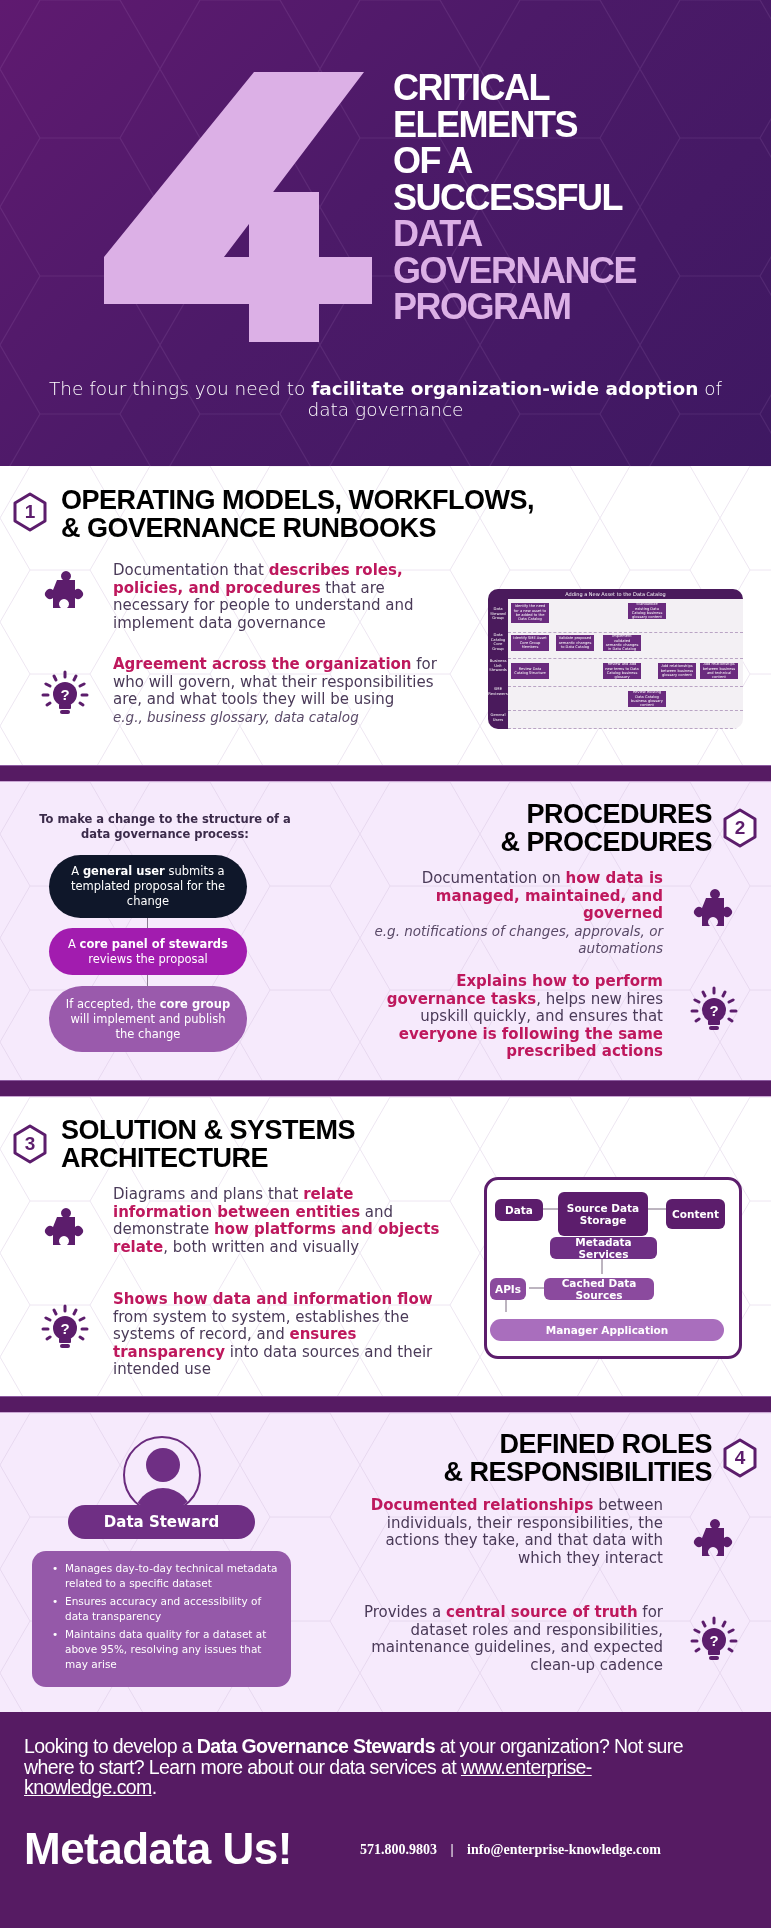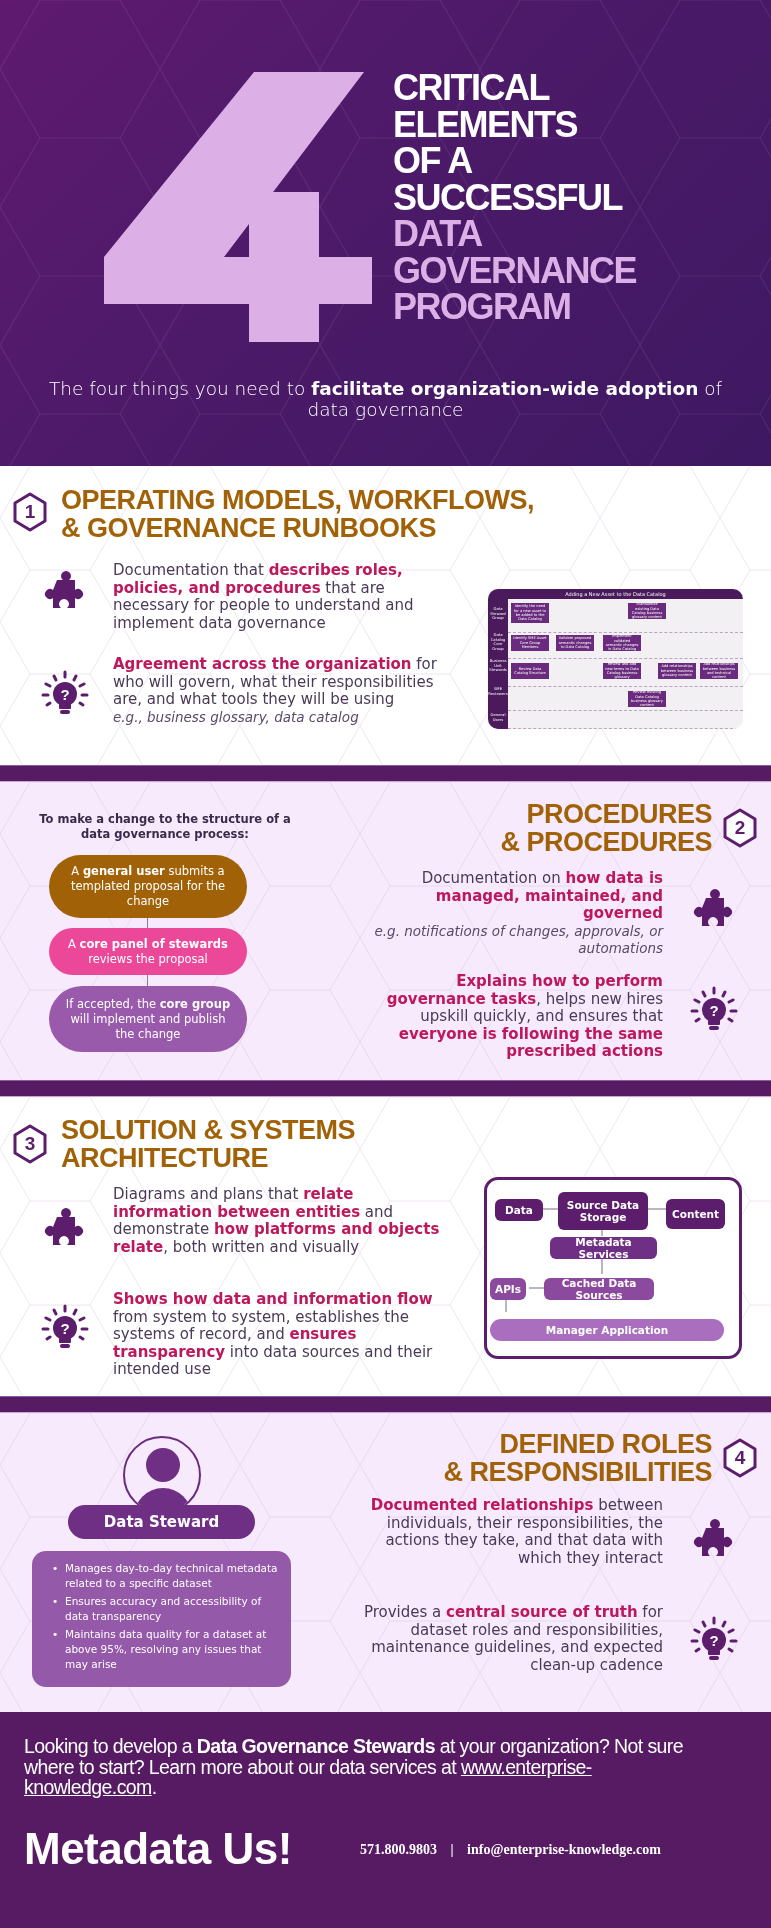--- a/index.html
+++ b/index.html
@@ -21,21 +21,21 @@
     font-family: "DejaVu Sans", sans-serif; font-size: 18.5px; line-height: 21px; font-weight: 300; }
   #hero-sub b { font-weight: bold; }
 
   .divider { position: absolute; left: 0; width: 771px; height: 17px; background: #561b63; border-top: 1px solid #8c5aa0; border-bottom: 1px solid #c9a6d3; }
 
   .section { position: absolute; left: 0; width: 771px; overflow: hidden; }
   .sec-white { background: #ffffff; }
   .sec-lilac { background: #f6eafc; }
   .hexlines { position: absolute; inset: 0; opacity: 0.35; }
 
-  .sec-title { position: absolute; font-family: "Liberation Sans", sans-serif; font-weight: 900; color: #a16207;
+  .sec-title { position: absolute; font-family: "Liberation Sans", sans-serif; font-weight: 900; color: #000000;
     font-size: 27px; line-height: 28px; letter-spacing: -0.5px; }
   .badge { position: absolute; width: 36px; height: 40px; }
   .badge span { position: absolute; left: 0; top: 0; width: 36px; height: 40px; display: flex; align-items: center; justify-content: center;
     font-family: "Liberation Sans", sans-serif; font-weight: bold; font-size: 19px; color: #5c1d6c; }
 
   .para { position: absolute; font-family: "DejaVu Sans", sans-serif; font-size: 15px; line-height: 17.5px; color: #4a3a58; }
   .para b { color: #be185d; font-weight: bold; }
   .para i { font-style: italic; font-size: 13.5px; color: #5a4a68; }
   .right { text-align: right; }
 
@@ -186,25 +186,25 @@
 </div>
 
 <div class="divider" style="top:765px;"></div>
 
 <div class="section sec-lilac" style="top:782px;height:298px;">
   <svg class="hexlines" width="771" height="298">
       <rect width="771" height="298" fill="url(#hexpat)"></rect>
     </svg>
 </div>
 <div id="flow-heading">To make a change to the structure of a data governance process:</div>
-<div class="pill" style="top:855px;height:63px;background:#a16207;">
+<div class="pill" style="top:855px;height:63px;background:#0f172a;">
     <span><span>A </span><b>general user</b><span> submits a templated proposal for the change</span></span>
   </div>
 <div class="flow-arrow" style="top:918px;height:10px;"></div>
-<div class="pill" style="top:928px;height:47px;background:#ec4899;">
+<div class="pill" style="top:928px;height:47px;background:#a21caf;">
     <span><span>A </span><b>core panel of stewards</b><br><span> reviews the proposal</span></span>
   </div>
 <div class="flow-arrow" style="top:975px;height:11px;"></div>
 <div class="pill" style="top:986px;height:66px;background:#9a5aac;">
     <span><span>If accepted, the </span><b>core group</b><span> will implement and publish the change</span></span>
   </div>
 
 <div class="sec-title right" style="left:360px;top:800px;width:352px;">
   <div>PROCEDURES</div>
   <div>&amp; PROCEDURES</div>
@@ -255,21 +255,21 @@
     <g stroke="#7a6a80" stroke-width="1" fill="none">
       <line x1="56" y1="29" x2="71" y2="29"></line>
       <line x1="179" y1="29" x2="161" y2="29"></line>
       <line x1="115" y1="46" x2="115" y2="56"></line>
       <line x1="115" y1="74" x2="115" y2="94"></line>
       <line x1="42" y1="108" x2="57" y2="108"></line>
       <line x1="19" y1="116" x2="19" y2="132"></line>
     </g>
   </svg>
   <div class="abox" style="left:8px;top:19px;width:48px;height:22px;background:#5c1d6c;">Data</div>
-  <div class="abox" style="left:71px;top:12px;width:90px;height:38px;background:#5c1d6c;">Source Data Storage</div>
+  <div class="abox" style="left:71px;top:12px;width:90px;height:44px;background:#5c1d6c;">Source Data Storage</div>
   <div class="abox" style="left:179px;top:19px;width:59px;height:30px;background:#5c1d6c;">Content</div>
   <div class="abox" style="left:63px;top:57px;width:107px;height:22px;background:#6f2f84;">Metadata Services</div>
   <div class="abox" style="left:3px;top:98px;width:36px;height:22px;background:#8b4a9e;">APIs</div>
   <div class="abox" style="left:57px;top:98px;width:110px;height:22px;background:#8b4a9e;">Cached Data Sources</div>
   <div class="abox" style="left:3px;top:139px;width:234px;height:22px;background:#a96ebd;border-radius:11px;">Manager Application</div>
 </div>
 
 <div class="divider" style="top:1396px;"></div>
 
 <div class="section sec-lilac" style="top:1413px;height:299px;">

